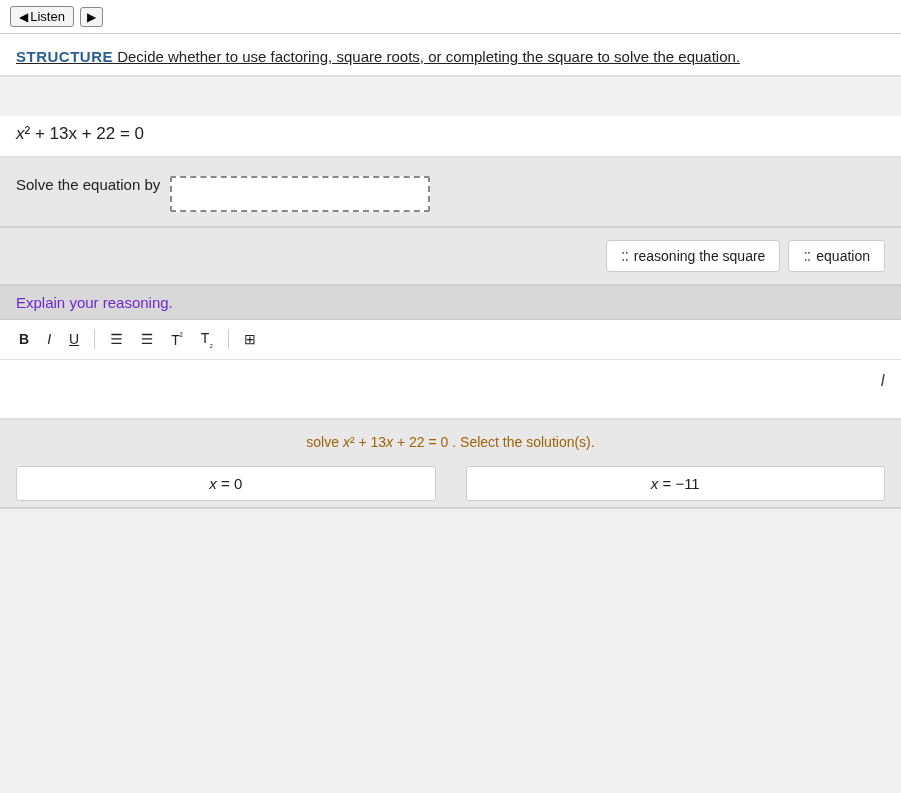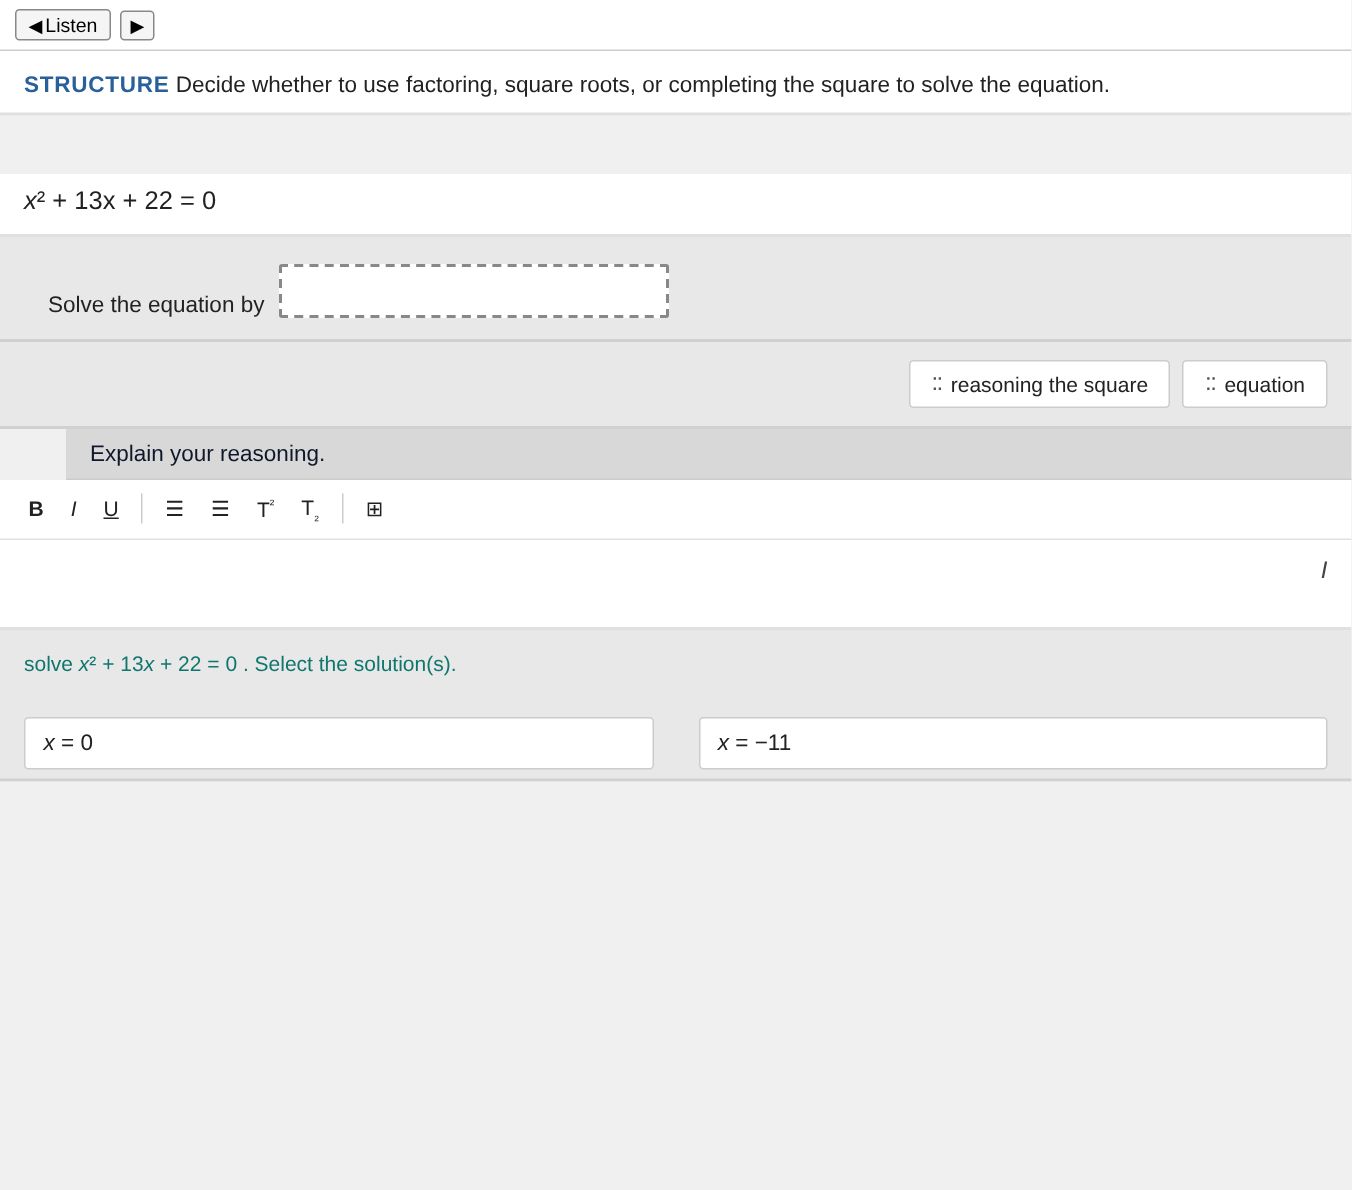--- a/index.html
+++ b/index.html
@@ -38,20 +38,21 @@
       padding: 2px 6px;
       font-size: 12px;
       cursor: pointer;
       background: #f5f5f5;
     }
 
     .section-instruction {
       background: #fff;
       padding: 14px 16px 10px 16px;
       border-bottom: 2px solid #e0e0e0;
+      text-decoration: underline;
     }
     .section-label {
       color: #2a6099;
       font-weight: bold;
       font-size: 15px;
       letter-spacing: 0.5px;
     }
     .instruction-text {
       display: inline;
       font-size: 15px;
@@ -65,23 +66,22 @@
       margin-top: 39px;
     }
 
     .solve-section {
       background: #e8e8e8;
       padding: 18px 16px 14px 16px;
       border-bottom: 2px solid #d0d0d0;
     }
     .solve-row {
       display: flex;
-      align-items: flex-end;
+      align-items: flex-start;
       gap: 10px;
-      margin-left: 16px;
     }
     .solve-label {
       font-size: 15px;
       color: #222;
       white-space: nowrap;
     }
     .dashed-box {
       border: 2px dashed #888;
       width: 260px;
       height: 36px;
@@ -112,23 +112,22 @@
     .chip-dots {
       font-size: 16px;
       color: #555;
       letter-spacing: -1px;
     }
 
     .explain-header {
       background: #d8d8d8;
       padding: 8px 16px;
       font-size: 15px;
-      color: #0f172a;
+      color: #6d28d9;
       border-bottom: 1px solid #ccc;
-      margin-left: 44px;
     }
 
     .toolbar {
       background: #fff;
       padding: 7px 12px;
       display: flex;
       align-items: center;
       gap: 4px;
       border-bottom: 1px solid #e0e0e0;
     }
@@ -169,35 +168,37 @@
       color: #444;
     }
 
     .solve-solutions-section {
       background: #e8e8e8;
       padding: 14px 16px 6px 16px;
       border-bottom: 2px solid #d0d0d0;
     }
     .solve-solutions-label {
       font-size: 14px;
-      color: #0f766e;
-      margin-bottom: 28px;
+      color: #a16207;
+      margin-bottom: 16px;
+      text-align: center;
     }
     .solutions-grid {
       display: grid;
       grid-template-columns: 1fr 1fr;
       gap: 10px 30px;
     }
     .solution-item {
       background: #fff;
       border: 1px solid #ccc;
       border-radius: 3px;
-      padding: 8px 12px;
-      font-size: 15px;
-      cursor: pointer;
+      padding: 8px 28px;
+      font-size: 15px;
+      cursor: pointer;
+      text-align: center;
     }
   </style>
 </head>
 <body>
 
 <div class="top-bar">
   <button class="listen-btn">
     <span class="listen-icon">◀</span>
     <span>Listen</span>
   </button>

